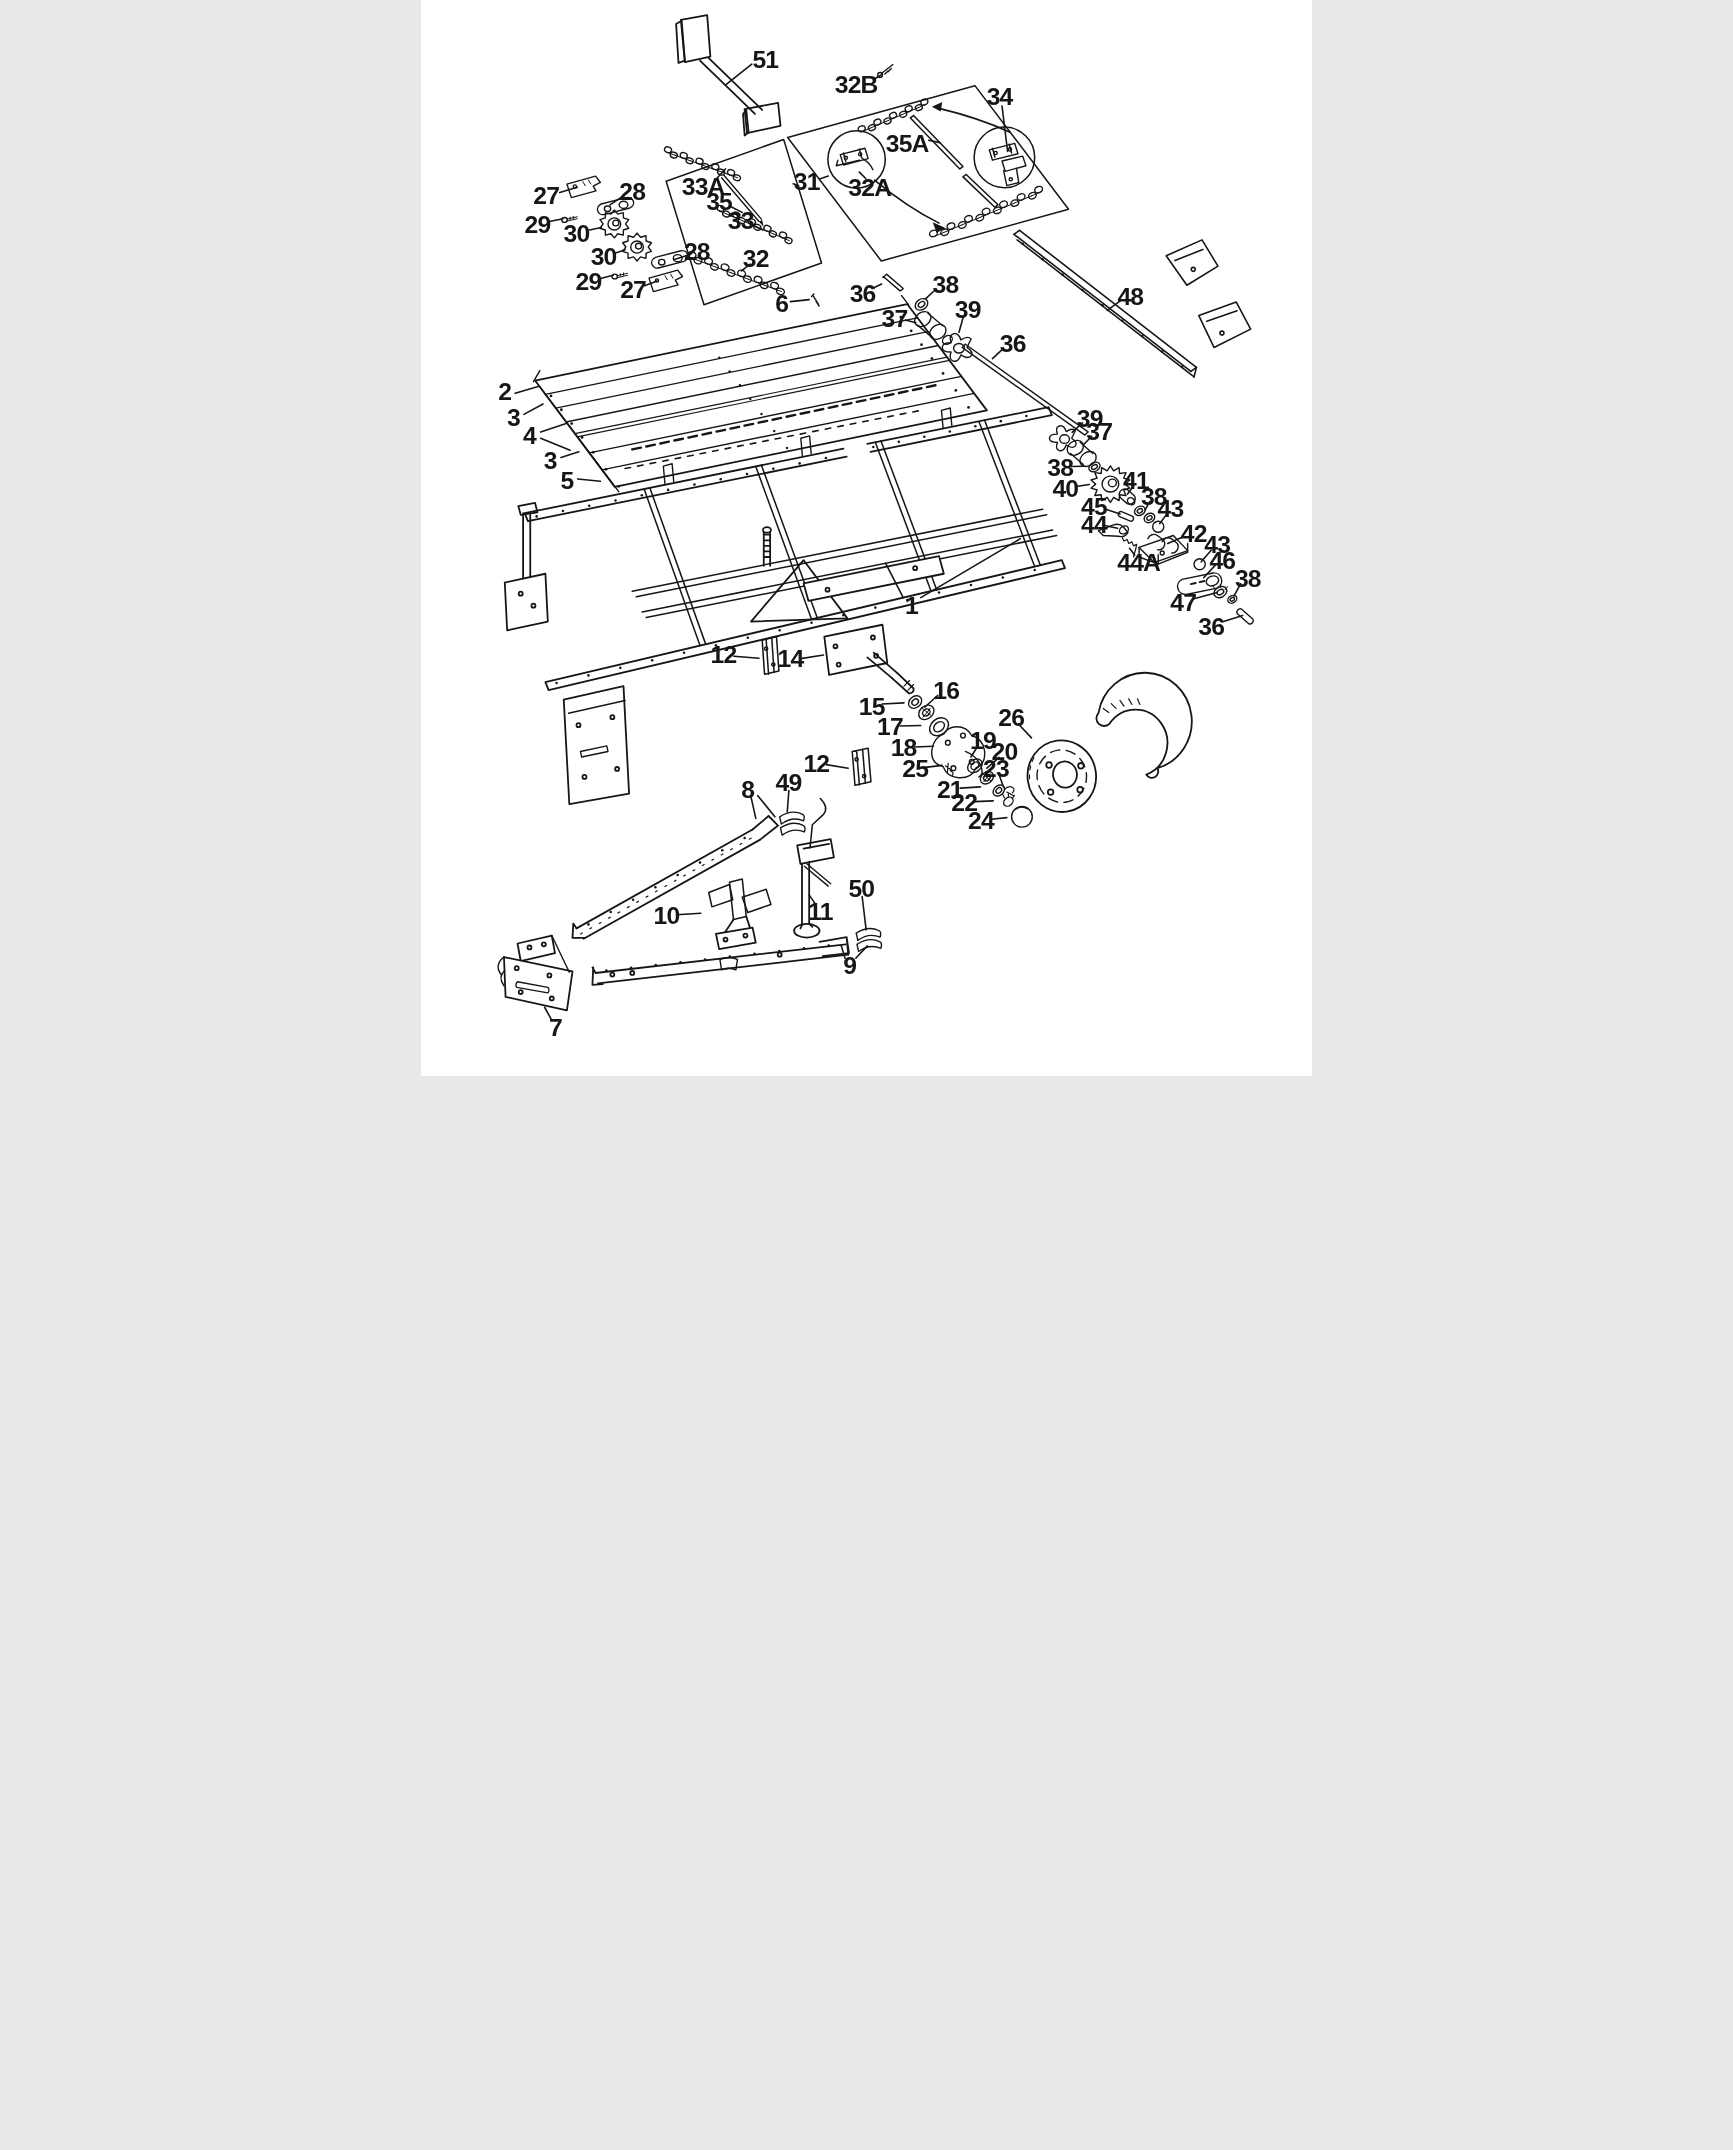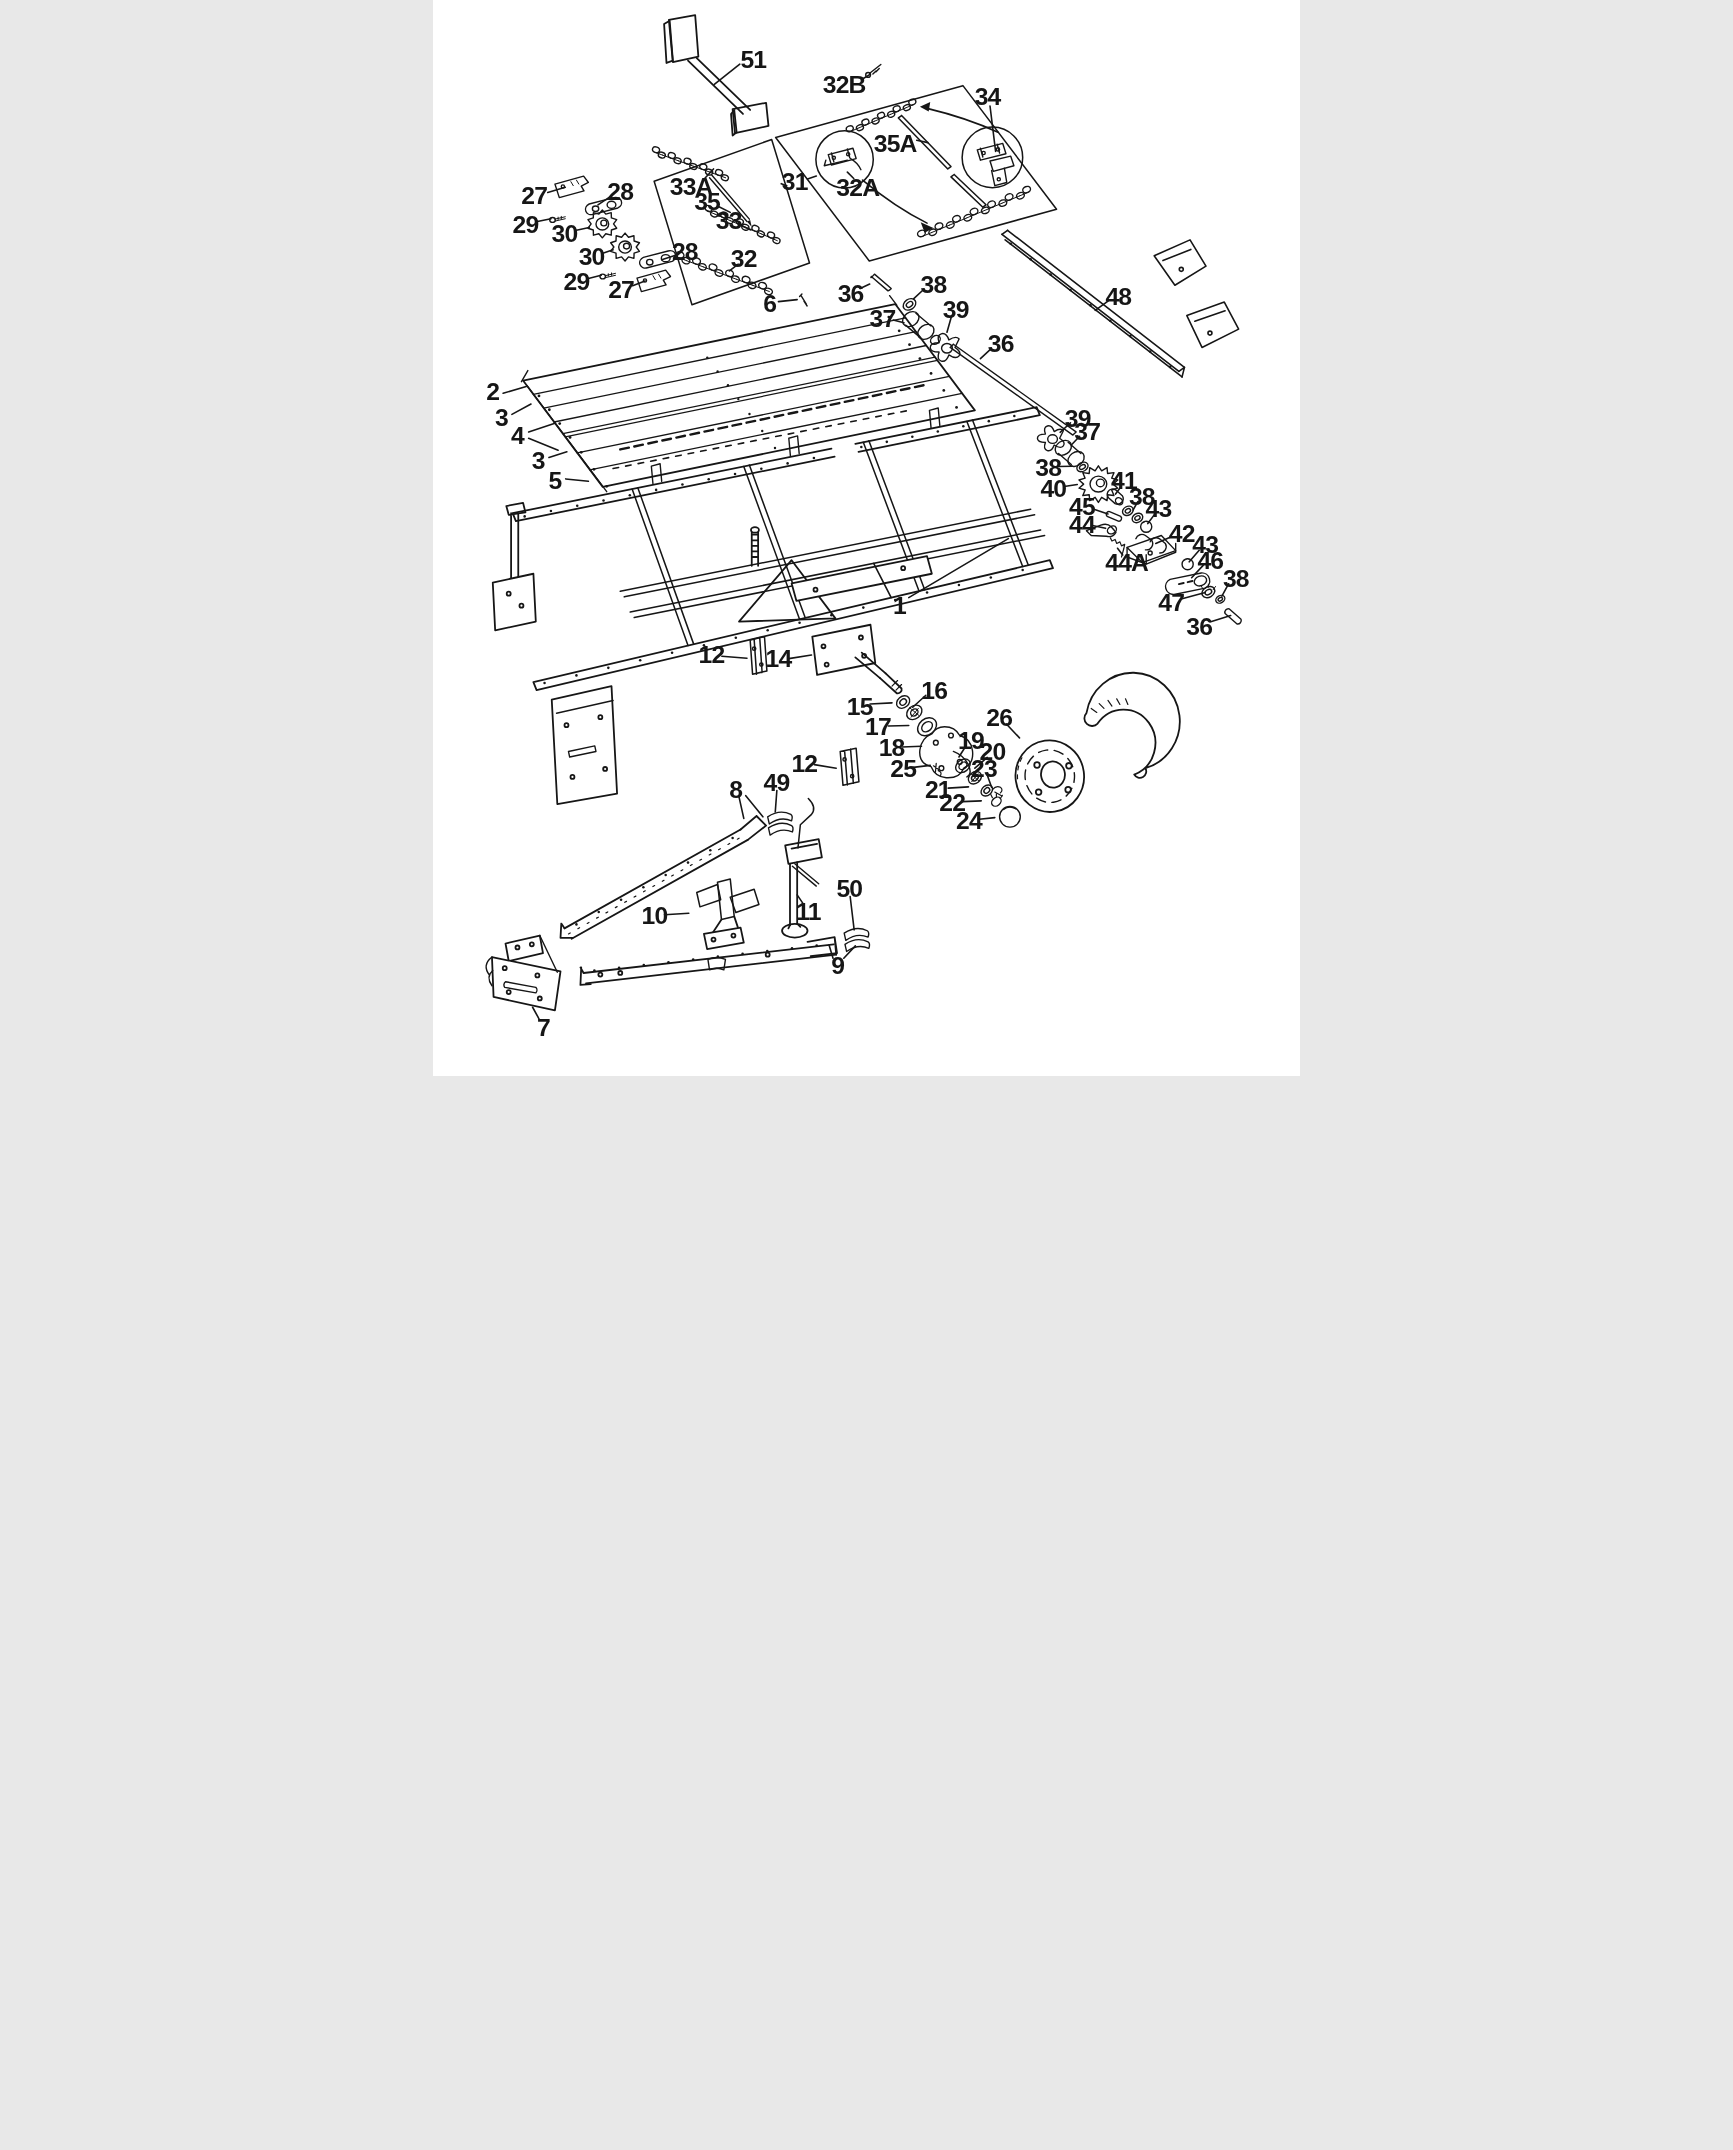--- a/index.html
+++ b/index.html
@@ -1,16 +1,16 @@
 <!DOCTYPE html>
 <html style="font-size:12.7px"><head>
 <meta charset="utf-8">
 <style>
   html,body{margin:0;padding:0;background:#e8e8e8;}
-  .stage{width:100%;max-width:867px;margin:0 auto;background:#ffffff;}
+  .stage{width:100%;max-width:867px;margin:0 auto;background:#ffffff;padding-left:24px;}
   svg{display:block;width:100%;height:auto;background:#ffffff;}
   text.callout{
     font-family:"Liberation Sans","DejaVu Sans",sans-serif;
     font-weight:700;
     letter-spacing:-2px;
   }
 </style>
 </head>
 <body>
 

